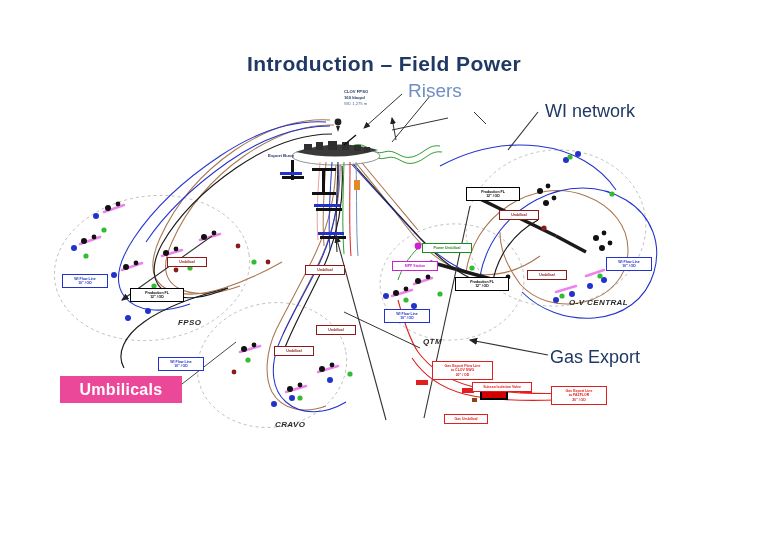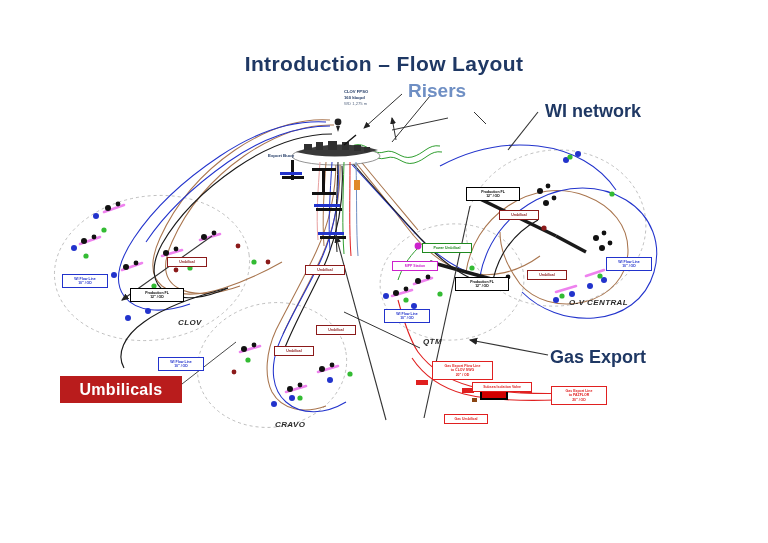--- a/index.html
+++ b/index.html
@@ -5,28 +5,28 @@
 <style>
   html,body{margin:0;padding:0;background:#ffffff;}
   body{width:768px;height:543px;overflow:hidden;
        font-family:"Liberation Sans",sans-serif;color:#1a2e49;}
   #stage{position:relative;width:768px;height:543px;background:#fff;}
   #svgroot{position:absolute;left:0;top:0;width:768px;height:543px;}
 
   .hdr-title{position:absolute;left:0;top:52px;width:768px;text-align:center;
       font-size:21px;font-weight:bold;color:#1f3864;letter-spacing:.4px;}
 
-  .callout{position:absolute;font-weight:bold;color:#1f3864;white-space:nowrap;}
+  .callout{position:absolute;font-weight:normal;color:#1f3864;white-space:nowrap;}
   .callout.risers{left:408px;top:80px;font-size:19px;color:#6f8fc4;}
   .callout.winet{left:545px;top:101px;font-size:18px;}
   .callout.gasexp{left:550px;top:347px;font-size:18px;}
   .callout.prod{left:335px;top:422px;font-size:18px;}
 
   .umbilicals-banner{position:absolute;left:60px;top:376px;width:122px;height:27px;
-      background:#b91c1c;color:#fff;font-size:16px;font-weight:bold;
+      background:#ec4899;color:#fff;font-size:16px;font-weight:bold;
       display:flex;align-items:center;justify-content:center;letter-spacing:.3px;}
 
   .fieldname{position:absolute;font-style:italic;font-weight:bold;
       font-size:8px;color:#2b2b2b;white-space:nowrap;letter-spacing:.4px;}
 
   .tinytext{position:absolute;font-size:4.2px;font-weight:bold;color:#1f3864;
       line-height:1.45;white-space:nowrap;}
   .tinytext .dim{color:#5b6b85;font-weight:normal;}
 
   .lbl{position:absolute;background:#ffffff;border:1px solid #000;
@@ -278,37 +278,37 @@
       <path d="M548,355 L470,340" stroke-width="1.2" marker-end="url(#arrowBlack)"></path>
       <path d="M386,420 L336,236" stroke-width="1.1" marker-end="url(#arrowBlack)"></path>
       <path d="M424,418 L470,206" stroke-width="1.1"></path>
       <path d="M212,236 L122,300" stroke-width="1.1" marker-end="url(#arrowBlack)"></path>
       <path d="M344,312 L420,348" stroke-width="1"></path>
       <path d="M474,112 L486,124" stroke-width="1"></path>
       <path d="M182,384 L236,342" stroke-width="0.9"></path>
     </g>
   </svg>
 
-  <div class="hdr-title">Introduction – Flow Layout</div>
+  <div class="hdr-title">Introduction – Field Power</div>
 
   <div class="callout risers">Risers</div>
   <div class="callout winet">WI network</div>
   <div class="callout gasexp">Gas Export</div>
 
   <div class="umbilicals-banner">Umbilicals</div>
 
   <div class="tinytext" style="left:344px;top:89px;">
     <div>CLOV FPSO</div>
     <div>160 kbopd</div>
     <div class="dim">WD 1,275 m</div>
   </div>
   <div class="buoylabel" style="left:268px;top:153px;">Export Buoy</div>
 
   <div id="fieldnames">
-      <div class="fieldname" style="left: 178px; top: 318px;">CLOV</div>
+      <div class="fieldname" style="left: 178px; top: 318px;">FPSO</div>
       <div class="fieldname" style="left: 275px; top: 420px;">CRAVO</div>
       <div class="fieldname" style="left: 569px; top: 298px;">O-V CENTRAL</div>
       <div class="fieldname" style="left: 423px; top: 337px; text-align: right;">QTM</div>
     </div>
   <div id="pipelabels">
       <div class="lbl blue" style="left: 62px; top: 274px; min-width: 40px;">
         <div>WI Flow Line</div>
         <div>10" / OD</div>
       </div>
       <div class="lbl black" style="left: 130px; top: 288px; min-width: 48px;">

